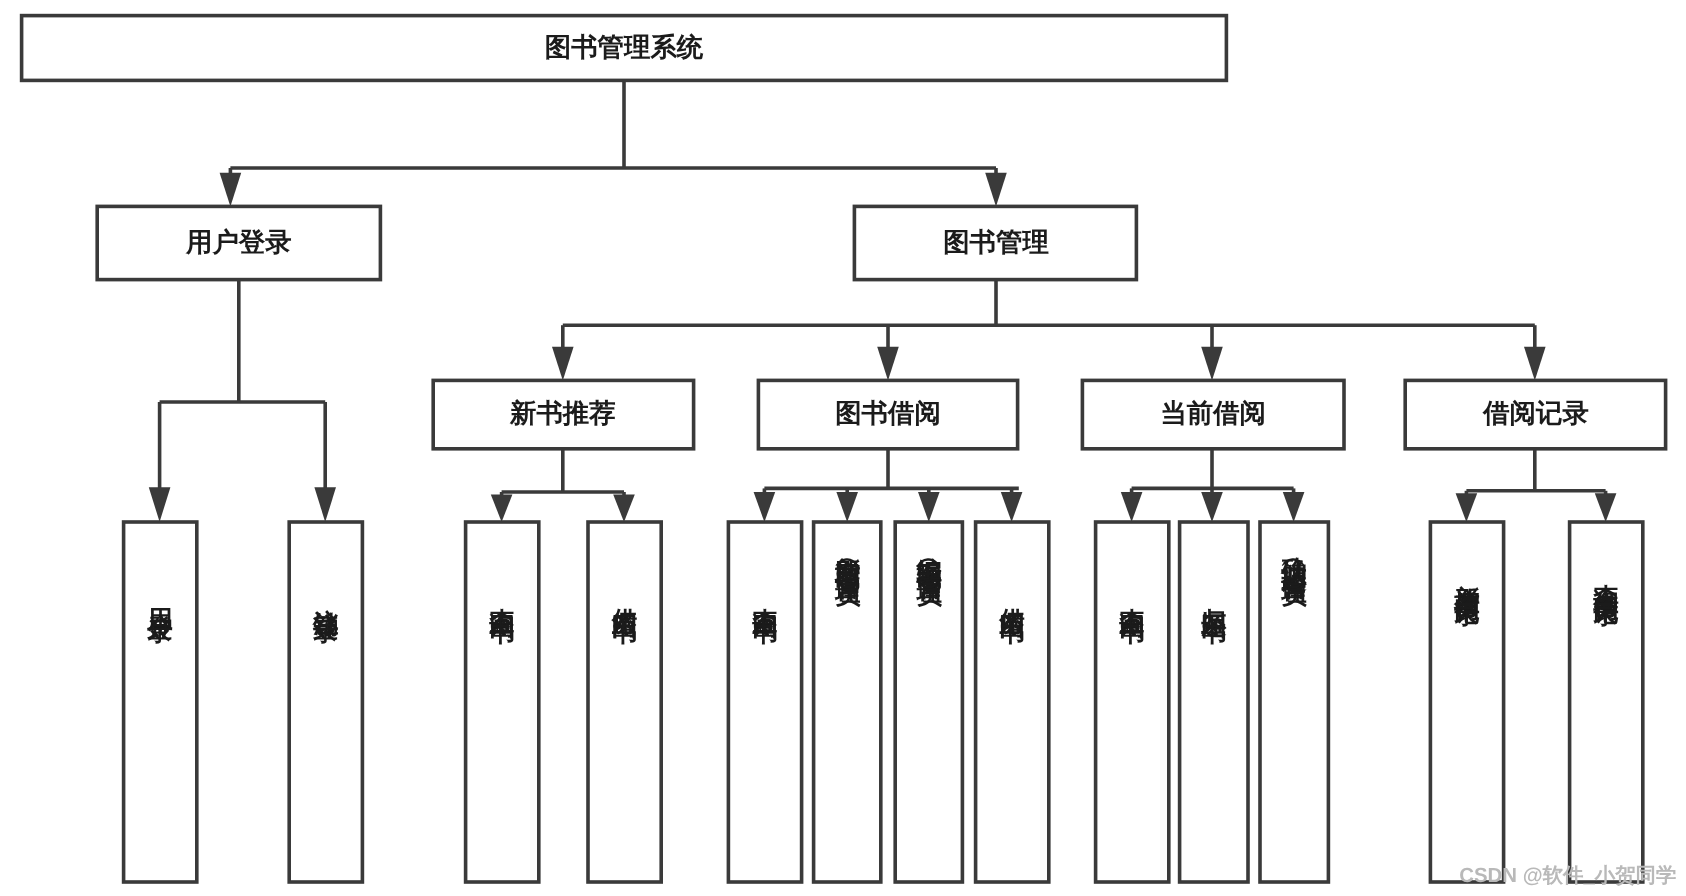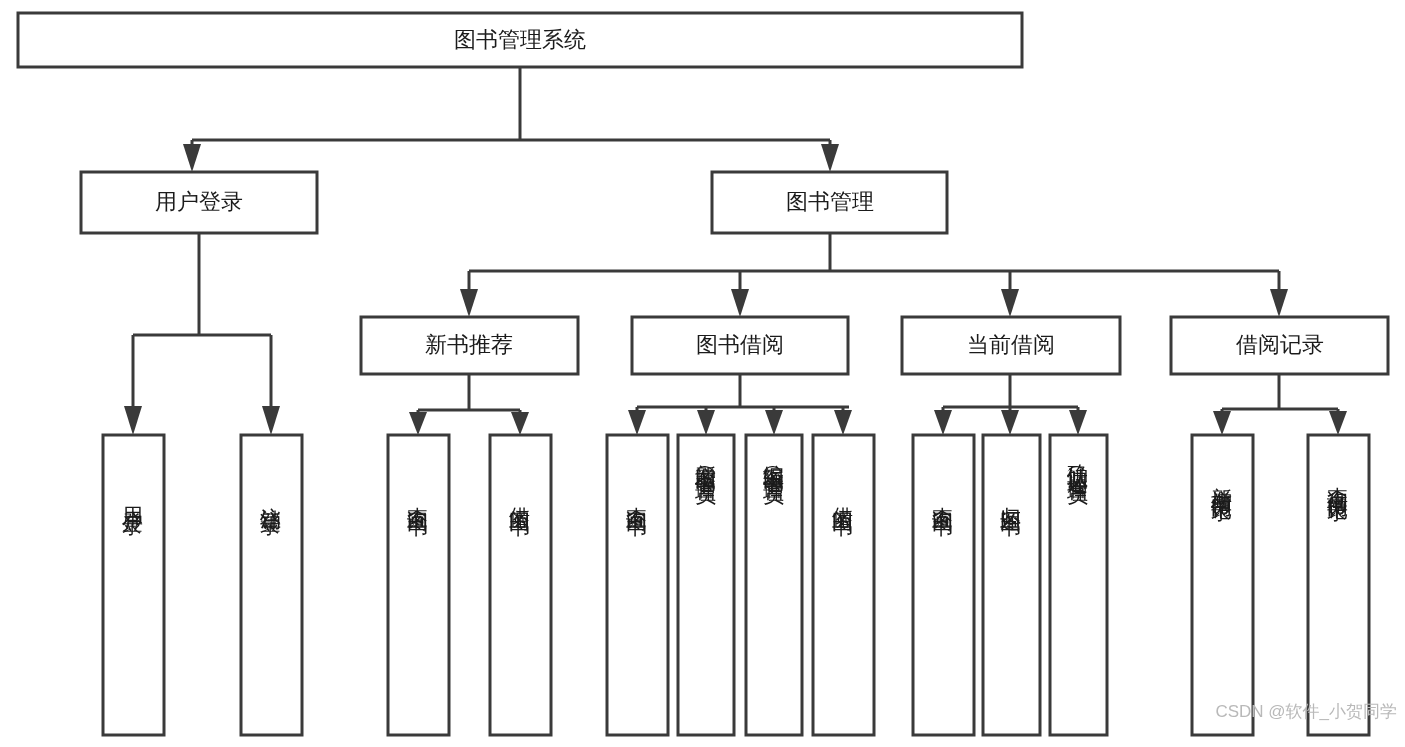--- a/index.html
+++ b/index.html
@@ -11,20 +11,21 @@
     width: 1405px;
     height: 747px;
     font-family: "Liberation Sans", "DejaVu Sans", sans-serif;
     overflow: hidden;
     position: relative;
   }
   #diagram-root {
     position: relative;
     width: 1405px;
     height: 747px;
+    font-weight: bold;
   }
   svg.tree-canvas {
     position: absolute;
     top: 0;
     left: 0;
     width: 1405px;
     height: 747px;
   }
   .node-box {
     fill: #ffffff;
@@ -53,21 +54,21 @@
     font-size: 21px;
     fill: #1b1b1b;
     writing-mode: vertical-rl;
     text-orientation: upright;
     glyph-orientation-vertical: 0deg;
     letter-spacing: 3px;
   }
   .watermark {
     position: absolute;
     right: 8px;
-    bottom: 24px;
+    bottom: 6px;
     font-family: "Liberation Sans", "DejaVu Sans", sans-serif;
     font-size: 17px;
     color: #b9b9b9;
     white-space: nowrap;
     user-select: none;
   }
 </style>
 </head>
 <body>
 

